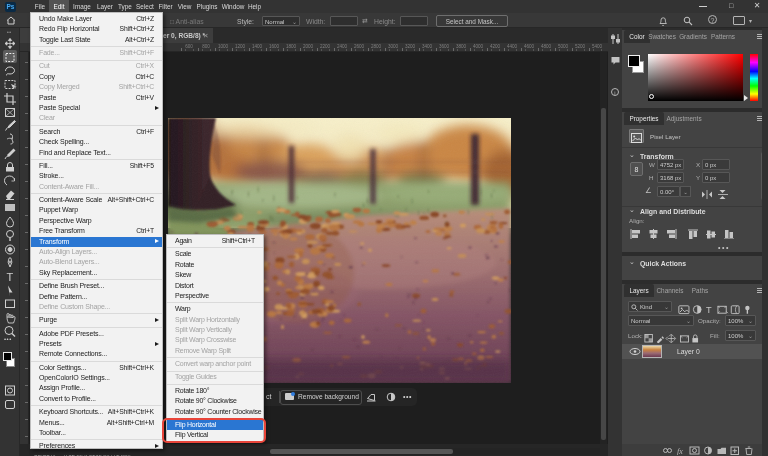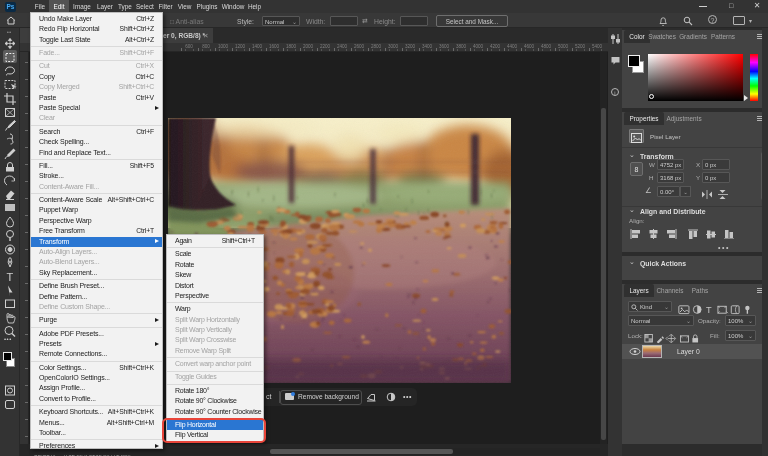--- a/index.html
+++ b/index.html
@@ -1064,20 +1064,35 @@
         <div class="inp" style="left:103px;top:46px;width:31px;height:11px;background:#383838">100% <span style="position:absolute;right:2px;top:0;color:#999">⌄</span></div>
         <div class="abs" style="left:0;top:60px;width:141px;height:15px;background:#525252">
           <svg style="position:absolute;left:7px;top:4px" width="12" height="7" fill="none" stroke="#d2d2d2">
             <ellipse cx="6" cy="3.5" rx="5" ry="3"></ellipse>
             <circle cx="6" cy="3.5" r="1.3" fill="#d2d2d2" stroke="none"></circle>
           </svg>
           <span class="layerthumb" style="position:absolute;left:20px;top:1px;width:20px;height:13px;border:1px solid #b5b5b5;background:linear-gradient(to bottom,#ecd9a8 0%,#c8813f 35%,#9b6b74 65%,#6b3a50 100%)"></span>
           <span style="position:absolute;left:55px;top:3.5px;color:#dedede;font-size:6.8px">Layer 0</span>
         </div>
       </div>
+      <div class="abs" style="left:0;top:416px;width:146px;height:12px;background:#3d3d3d">
+        <svg style="position:absolute;left:40px;top:2px" width="108" height="9" fill="none" stroke="#b9b9b9">
+          <circle cx="3.5" cy="4.5" r="2"></circle>
+          <circle cx="7.5" cy="4.5" r="2"></circle>
+          <text x="15" y="7.5" fill="#b9b9b9" stroke="none" font-size="8" font-style="italic" font-family="Liberation Serif">fx</text>
+          <rect x="28" y="1" width="9" height="7"></rect>
+          <circle cx="32.5" cy="4.5" r="2"></circle>
+          <circle cx="46" cy="4.5" r="3.5"></circle>
+          <path d="M46 1a3.5 3.5 0 0 1 0 7z" fill="#b9b9b9" stroke="none"></path>
+          <path d="M55.5 3h3l1-1.3h4.5V8h-8.5z" fill="#b9b9b9" stroke="none"></path>
+          <rect x="69" y="1" width="7.5" height="7.5"></rect>
+          <path d="M72.75 2.5v4.5M70.5 4.75h4.5"></path>
+          <path d="M83.5 2.5h6M84 2.5l.7 6h4.6l.7-6M85.8 1h2.4" stroke-width=".9"></path>
+        </svg>
+      </div>
     </div>
 
 <div class="abs" style="left:762px;top:28px;width:6px;height:428px;background:#313131"></div>
 
 <div class="ctask">
   <span style="position:absolute;left:4px;top:5px">ct</span>
   <span style="position:absolute;left:17px;top:3px;height:12px;border-left:1px solid #4a4a4a"></span>
   <span style="position:absolute;left:18px;top:1.5px;width:82px;height:15px;border:1px solid #4d4d4d;border-radius:3px"></span>
   <span style="position:absolute;left:23px;top:5px;width:9px;height:7px;background:#cdcdcd;border-radius:1px"></span>
       <span style="position:absolute;left:29px;top:4px;width:4px;height:4px;background:#2f7de0;border-radius:50%"></span>

